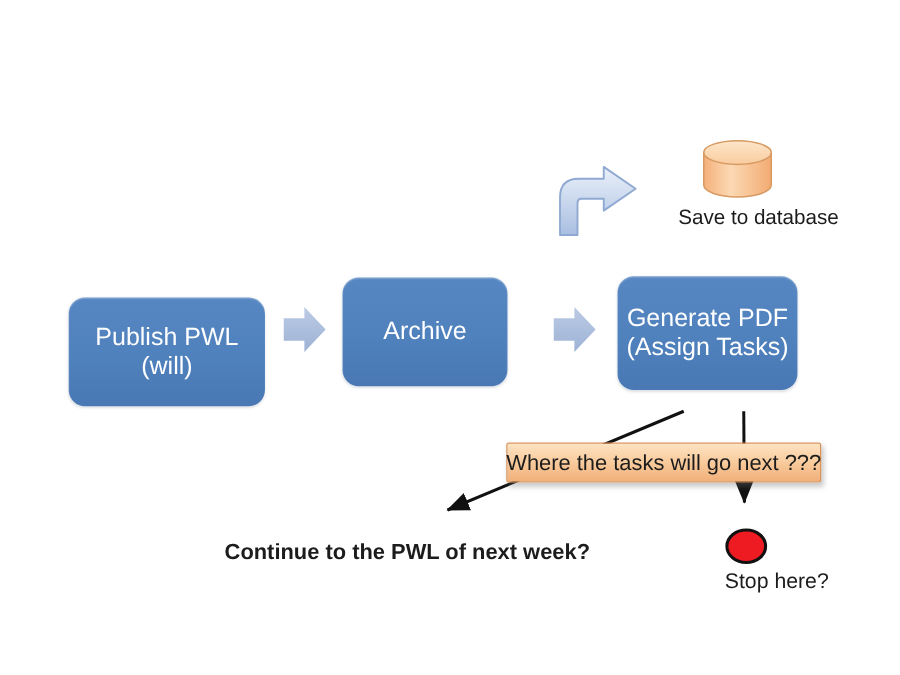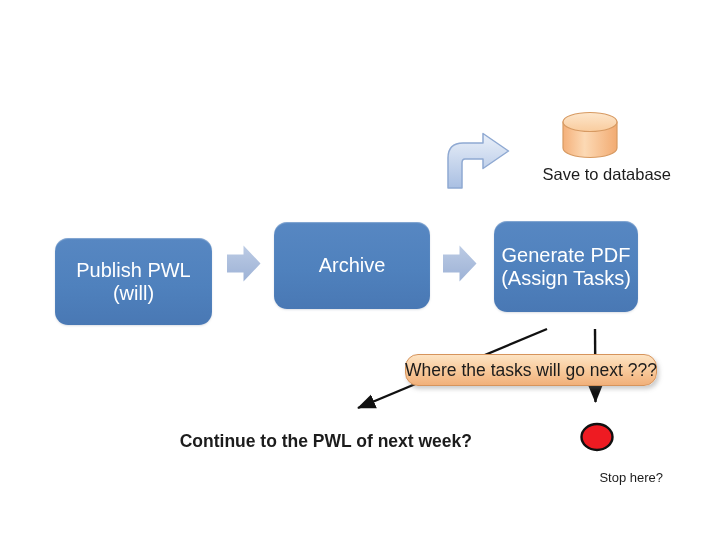--- a/index.html
+++ b/index.html
@@ -10,36 +10,36 @@
   .layer { position:absolute; left:0; top:0; z-index:1; }
   .flow-box {
     position:absolute; z-index:2;
     background:linear-gradient(180deg,#5787c2 0%,#4f81bd 55%,#4978b4 100%);
     border-radius:13px; color:#ffffff;
     display:flex; flex-direction:column; align-items:center; justify-content:center;
     text-align:center; font-size:20px; line-height:23px;
     box-shadow: inset 0 1px 1px rgba(255,255,255,.28), 0 1px 2px rgba(120,130,150,.25);
   }
   .box1 { left:55px;  top:222px; width:157px; height:87px;margin-top:16px; }
-  .box2 { left:274px; top:222px; width:156px; height:87px; }
+  .box2 { left:274px; top:222px; width:132px; height:87px; }
   .box3 { left:494px; top:221px; width:144px; height:91px; }
   .box-line { display:block; }
   .callout {
     position:absolute; z-index:3;
     left:405px; top:354px; width:250px; height:30px;
     background:linear-gradient(180deg,#fde3c2 0%,#f9cda0 45%,#f1b07a 100%);
-    border:1.6px solid #d6945c; border-radius:13px;
+    border:1.6px solid #d6945c; border-radius:2px;
     box-shadow:2px 3px 4px rgba(110,110,110,.35);
     display:flex; align-items:center; justify-content:center;
     font-size:17.5px; color:#1c1c1c; white-space:nowrap;
   }
   .label { position:absolute; z-index:2; color:#1c1c1c; text-align:right; white-space:nowrap; }
   .lbl-save     { left:515px; top:165px; width:156px; font-size:16.5px; }
   .lbl-continue { left:157px; top:431px; width:315px; font-size:17.5px;font-weight:bold; }
-  .lbl-stop     { left:547px; top:455px; width:116px; font-size:13px;margin-top:15px; }
+  .lbl-stop     { left:547px; top:455px; width:116px; font-size:17px; }
 </style>
 </head>
 <body>
 
 <div class="slide">
 
   <svg class="layer" width="720" height="540" viewBox="0 0 720 540">
     <defs>
       <marker id="ah" markerWidth="9" markerHeight="8" refX="7.2" refY="3.5" orient="auto">
         <path d="M0,0.4 L7.6,3.5 L0,6.6 Z" fill="#111111"></path>

